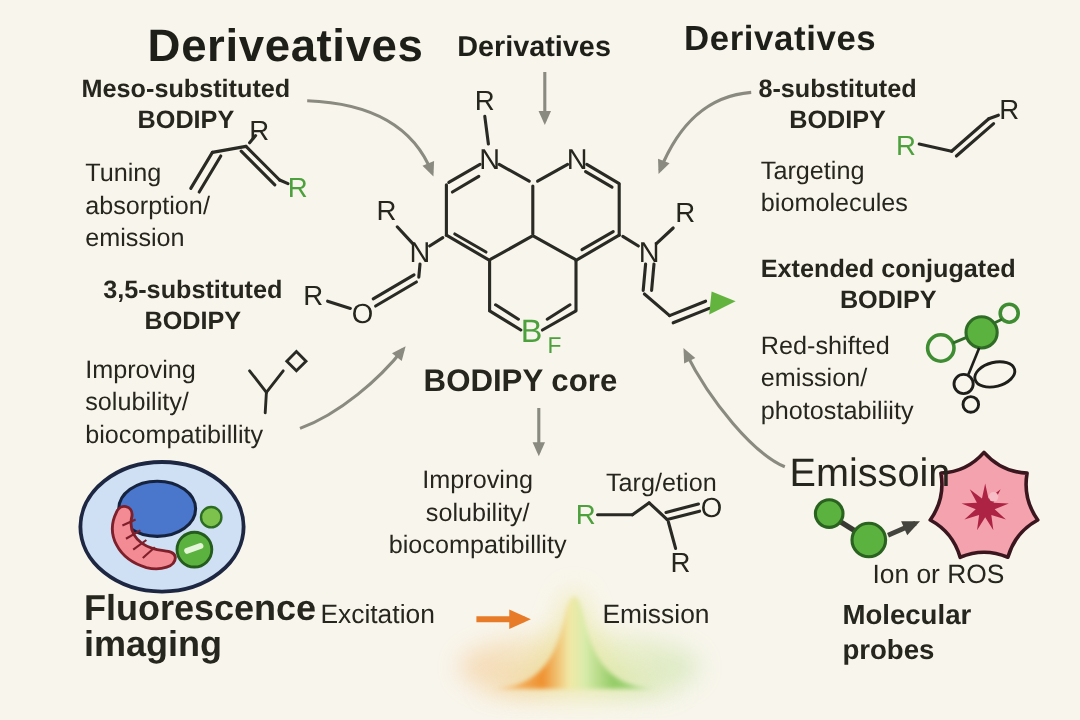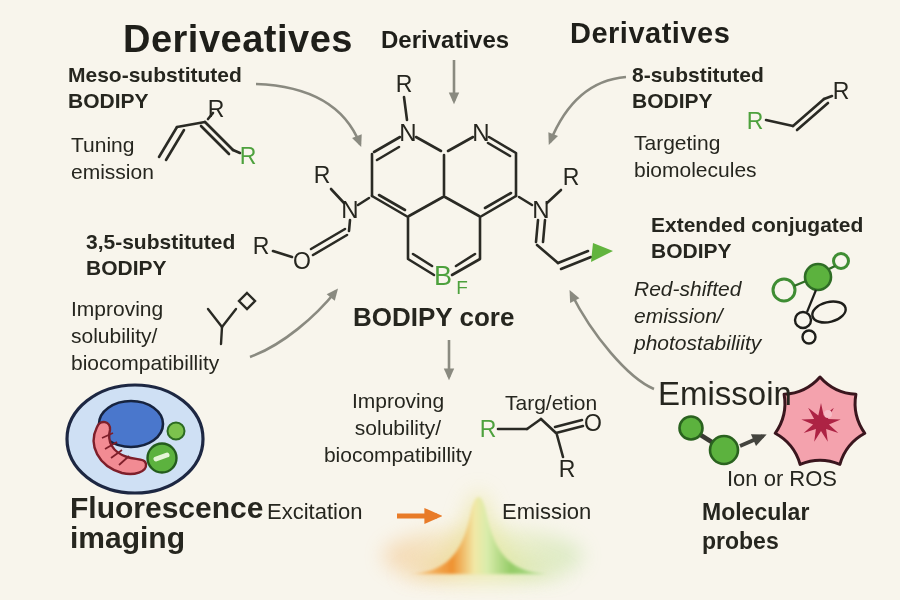--- a/index.html
+++ b/index.html
@@ -9,30 +9,30 @@
     background:#f8f5ec;
     overflow:hidden;
     font-family:"Liberation Sans", sans-serif;
     color:#26261f;
   }
   .txt{position:absolute;white-space:nowrap;}
   .h-tl{left:123px;top:18px;font-size:38px;font-weight:700;color:#1f1f1a;letter-spacing:.5px;}
   .h-tc{left:381px;top:26px;font-size:24px;font-weight:700;color:#1f1f1a;}
   .h-tr{left:570px;top:17px;font-size:29px;font-weight:700;color:#1f1f1a;letter-spacing:.5px;}
   .block{position:absolute;font-size:21px;line-height:27px;}
-  .block.title{font-weight:700;line-height:26px;}
+  .block.title{font-weight:700;line-height:26px;text-align:center;}
   .meso-title{left:68px;top:62px;}
   .meso-desc{left:71px;top:131px;}
   .sub35-title{left:70px;top:229px;margin-left:16px;}
   .sub35-desc{left:71px;top:295px;}
   .fluor{left:70px;top:493px;font-size:30px;line-height:30px;font-weight:700;}
   .sub8-title{left:632px;top:62px;}
   .sub8-desc{left:634px;top:129px;}
-  .ext-title{left:634px;top:212px;margin-left:17px;}
-  .ext-desc{left:634px;top:275px;font-style:italic;}
+  .ext-title{left:634px;top:212px;}
+  .ext-desc{left:634px;top:275px;}
   .emissoin{left:658px;top:375px;font-size:33px;font-weight:400;}
   .ion{left:727px;top:466px;font-size:22px;}
   .molecular{left:702px;top:498px;font-size:23px;line-height:29px;font-weight:700;}
   .core-label{left:353px;top:302px;font-size:26px;font-weight:700;}
   .core-desc{left:308px;top:387px;width:180px;text-align:center;}
   .targ{left:505px;top:389px;text-align:center;}
   .excitation{left:267px;top:499px;font-size:22px;}
   .emission{left:502px;top:499px;font-size:22px;}
   svg#art{position:absolute;left:0;top:0;}
   svg text{font-family:"Liberation Sans", sans-serif;fill:#26261f;}
@@ -242,20 +242,21 @@
   <div class="txt h-tr">Derivatives</div>
   <div class="txt core-label">BODIPY core</div>
   <div class="txt emissoin">Emissoin</div>
 
   <div class="block title meso-title">
     <div>Meso-substituted</div>
     <div>BODIPY</div>
   </div>
   <div class="block meso-desc">
     <div>Tuning</div>
+    <div>absorption/</div>
     <div>emission</div>
   </div>
 
   <div class="block title sub35-title">
     <div>3,5-substituted</div>
     <div>BODIPY</div>
   </div>
   <div class="block sub35-desc">
     <div>Improving</div>
     <div>solubility/</div>

